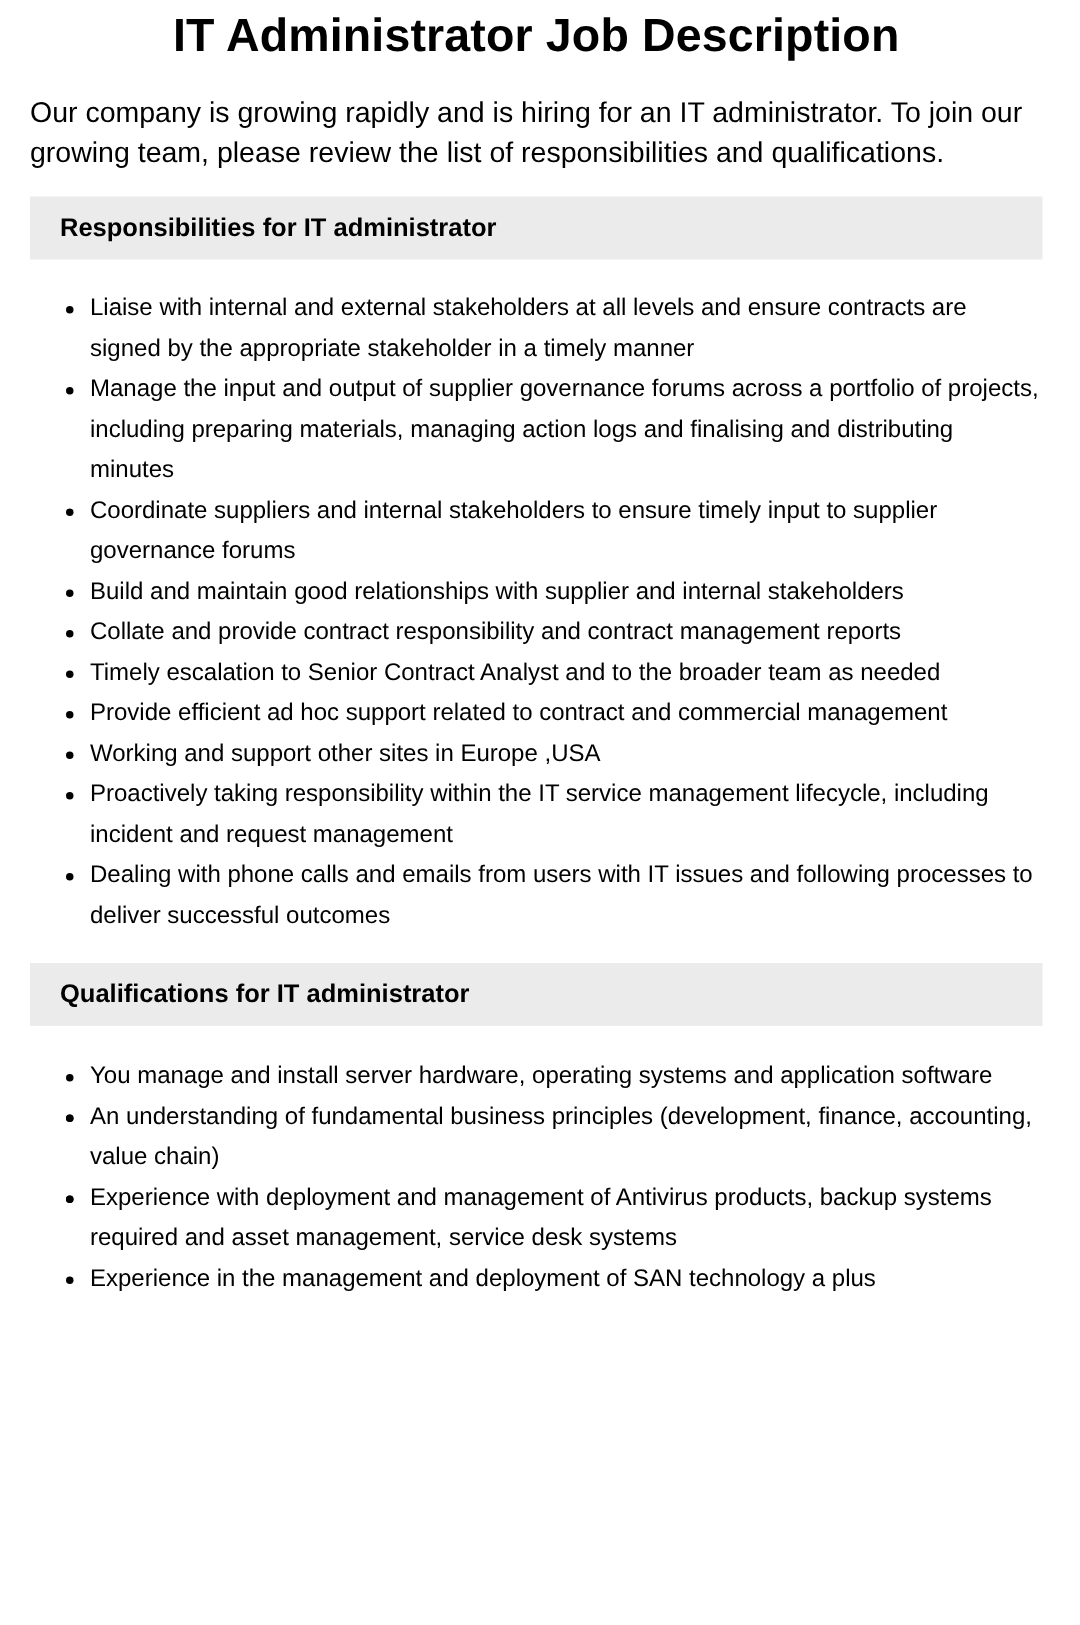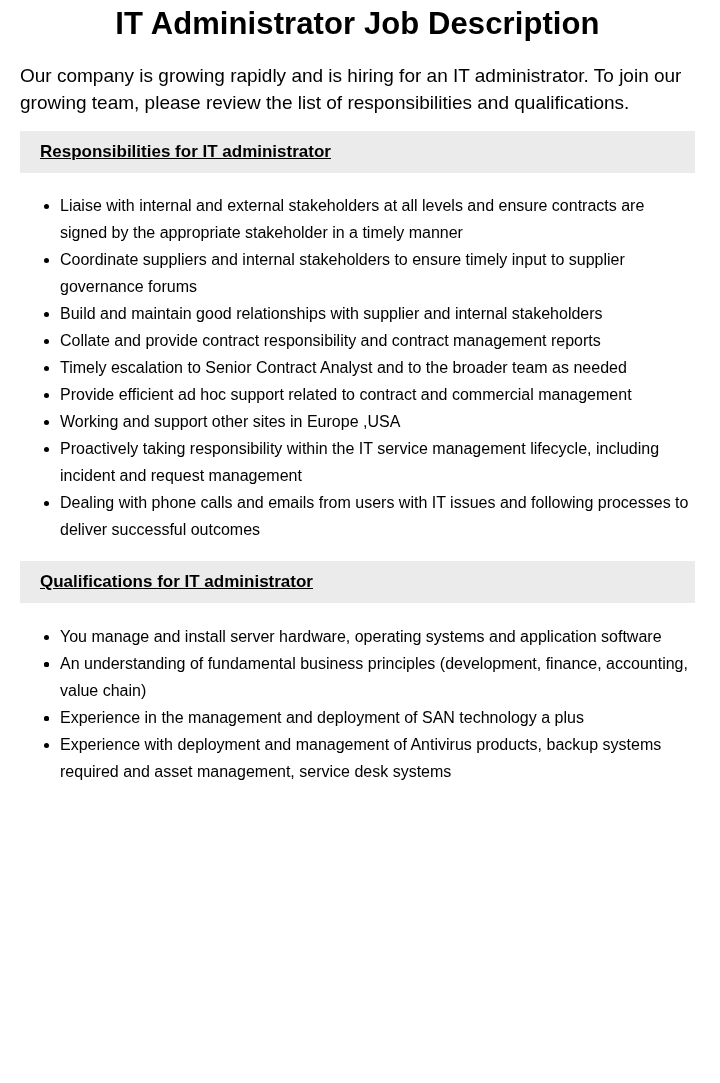--- a/index.html
+++ b/index.html
@@ -37,21 +37,20 @@
       padding-right: 4px;
     }
     .section-header {
       margin-top: 15px;
       height: 42px;
       line-height: 42px;
       background: #ebebeb;
       padding-left: 20px;
       font-size: 17px;
       font-weight: bold;
-      text-decoration: underline;
     }
     .section-header.second {
       margin-top: 18px;
     }
     .list {
       list-style: none;
       margin: 19px 0 0 0;
       padding: 0 0 0 40px;
     }
     .list.second {
@@ -75,32 +74,33 @@
 </head>
 <body>
 
 <div class="page">
   <h1 class="title">IT Administrator Job Description</h1>
   <p class="intro">Our company is growing rapidly and is hiring for an IT administrator. To join our growing team, please review the list of responsibilities and qualifications.</p>
 
   <div class="section-header">Responsibilities for IT administrator</div>
   <ul class="list">
     <li><span class="bullet"></span><span>Liaise with internal and external stakeholders at all levels and ensure contracts are signed by the appropriate stakeholder in a timely manner</span></li>
+    <li><span class="bullet"></span><span>Manage the input and output of supplier governance forums across a portfolio of projects, including preparing materials, managing action logs and finalising and distributing minutes</span></li>
     <li><span class="bullet"></span><span>Coordinate suppliers and internal stakeholders to ensure timely input to supplier governance forums</span></li>
     <li><span class="bullet"></span><span>Build and maintain good relationships with supplier and internal stakeholders</span></li>
     <li><span class="bullet"></span><span>Collate and provide contract responsibility and contract management reports</span></li>
     <li><span class="bullet"></span><span>Timely escalation to Senior Contract Analyst and to the broader team as needed</span></li>
     <li><span class="bullet"></span><span>Provide efficient ad hoc support related to contract and commercial management</span></li>
     <li><span class="bullet"></span><span>Working and support other sites in Europe ,USA</span></li>
     <li><span class="bullet"></span><span>Proactively taking responsibility within the IT service management lifecycle, including incident and request management</span></li>
     <li><span class="bullet"></span><span>Dealing with phone calls and emails from users with IT issues and following processes to deliver successful outcomes</span></li>
   </ul>
 
   <div class="section-header second">Qualifications for IT administrator</div>
   <ul class="list second">
     <li><span class="bullet"></span><span>You manage and install server hardware, operating systems and application software</span></li>
     <li><span class="bullet"></span></li>
     <li><span class="bullet"></span><span>An understanding of fundamental business principles (development, finance, accounting, value chain)</span></li>
     <li><span class="bullet"></span></li>
+    <li><span class="bullet"></span><span>Experience with deployment and management of Antivirus products, backup systems required and asset management, service desk systems</span></li>
     <li><span class="bullet"></span><span>Experience in the management and deployment of SAN technology a plus</span></li>
-    <li><span class="bullet"></span><span>Experience with deployment and management of Antivirus products, backup systems required and asset management, service desk systems</span></li>
   </ul>
 </div>
 
 </body></html>

